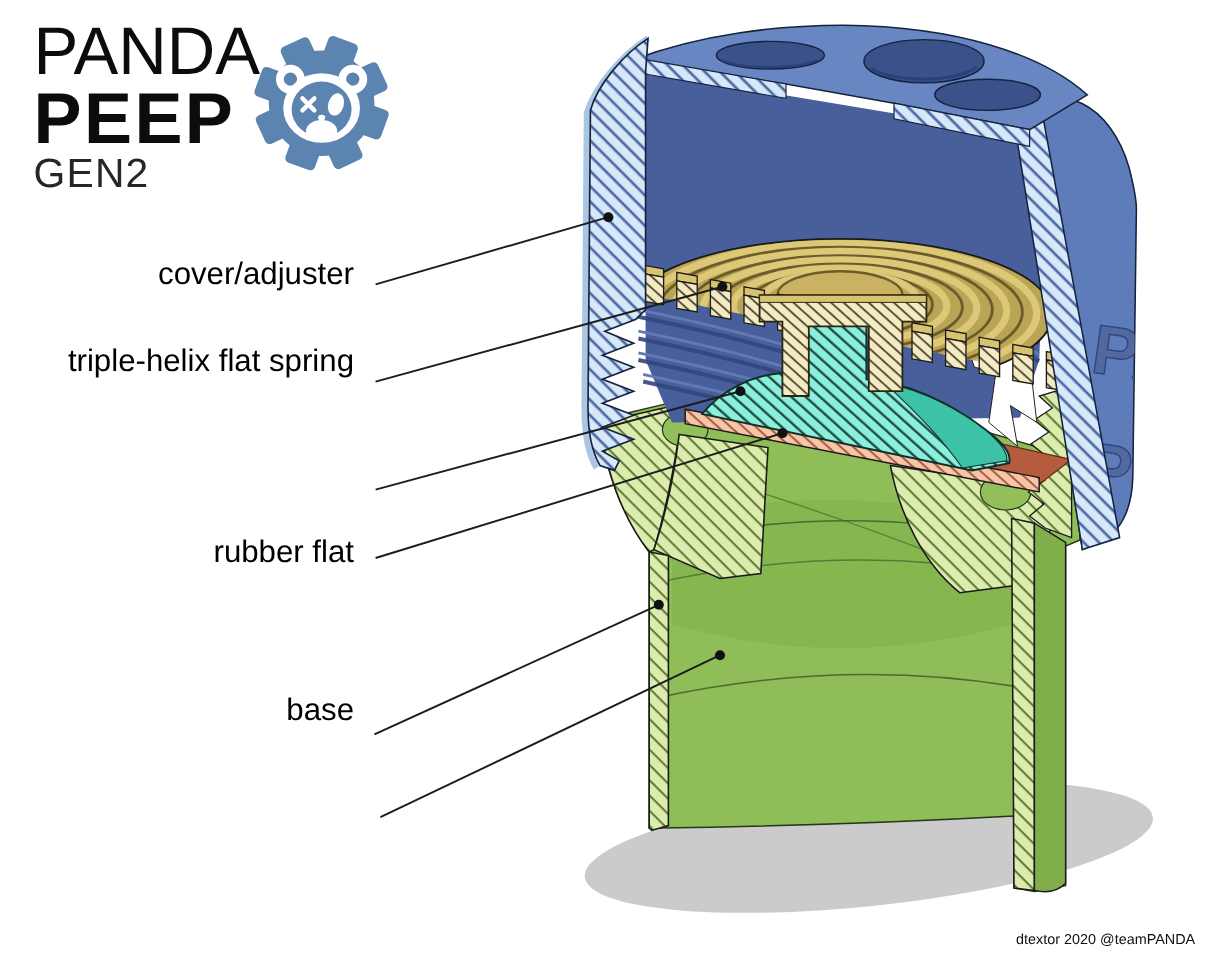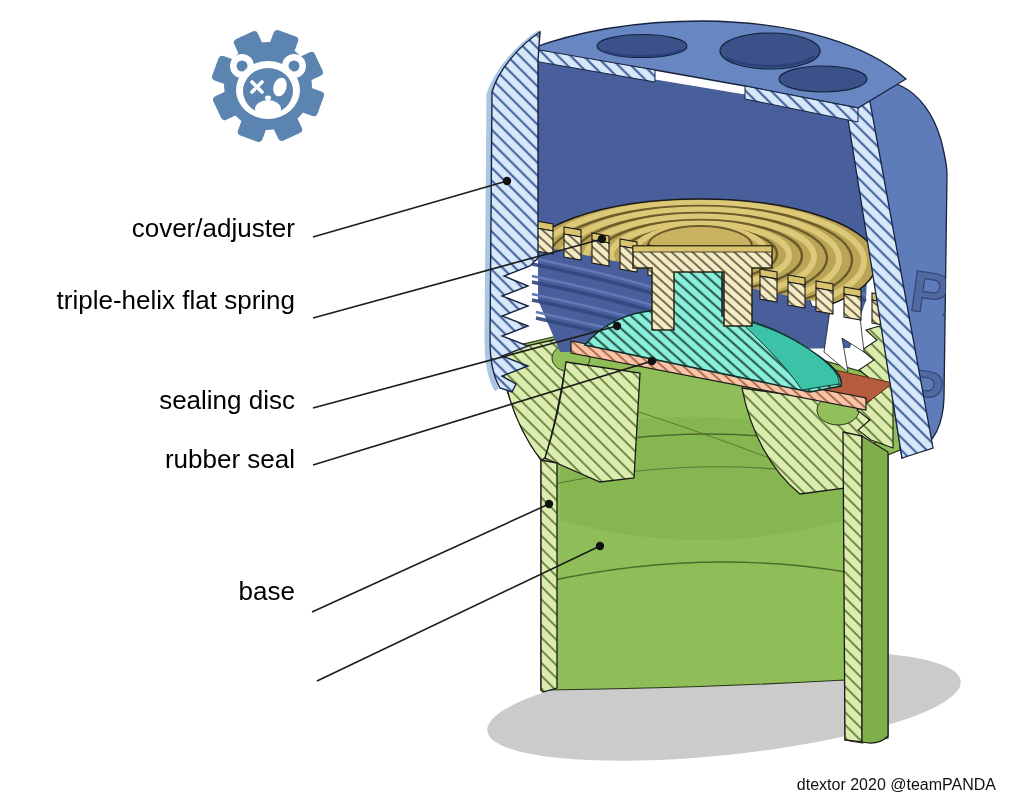--- a/index.html
+++ b/index.html
@@ -6,21 +6,21 @@
   .canvas{position:relative;width:1024px;height:811px;background:#ffffff;overflow:hidden;
           font-family:"Liberation Sans",sans-serif;}
   .scene{position:absolute;left:0;top:0;width:1024px;height:811px;}
   .logo{position:absolute;left:28px;top:14px;color:#0c0c0c;}
   .logo-line1{font-size:56px;font-weight:400;letter-spacing:0px;line-height:58px;color:#0c0c0c;}
   .logo-line2{font-size:60px;font-weight:700;letter-spacing:2px;line-height:54px;color:#0c0c0c;}
   .logo-line3{font-size:34px;font-weight:400;letter-spacing:1px;line-height:38px;color:#262626;}
   .gear{position:absolute;left:208px;top:24px;width:120px;height:120px;}
   .part-label{position:absolute;right:729px;font-size:26px;color:#000;white-space:nowrap;
               line-height:32px;}
-  .credit{position:absolute;right:28px;top:776px;font-size:16px;color:#111;}
+  .credit{position:absolute;right:28px;top:776px;font-size:12px;color:#111;}
 </style>
 </head>
 <body>
 
 <div class="canvas">
 
   <svg class="scene" viewBox="0 0 1024 811">
     <defs>
       <pattern id="pBlue" width="9" height="9" patternUnits="userSpaceOnUse" patternTransform="rotate(-45)">
         <rect width="9" height="9" fill="#d7e8f8"></rect>
@@ -206,20 +206,25 @@
     <g fill="#111">
       <circle cx="507" cy="181" r="4.2"></circle>
         <circle cx="602" cy="239" r="4.2"></circle>
       <circle cx="617" cy="326" r="4.2"></circle>
         <circle cx="652" cy="361" r="4.2"></circle>
       <circle cx="549" cy="504" r="4.2"></circle>
         <circle cx="600" cy="546" r="4.2"></circle>
     </g>
   </svg>
 
+  <div class="logo">
+    <div class="logo-line1">PANDA</div>
+    <div class="logo-line2">PEEP</div>
+    <div class="logo-line3">GEN2</div>
+  </div>
 
   <svg class="gear" viewBox="0 0 120 120">
     <g transform="translate(60,62)">
       <g fill="#5b84b0">
         <g transform="rotate(20)">
             <rect x="-13" y="-56" width="26" height="22" rx="4"></rect>
           </g>
         <g transform="rotate(65)">
             <rect x="-13" y="-56" width="26" height="22" rx="4"></rect>
           </g>
@@ -256,19 +261,18 @@
         <g stroke="#ffffff" stroke-width="3.6" stroke-linecap="round">
           <line x1="-16" y1="-4" x2="-6" y2="6"></line>
           <line x1="-6" y1="-4" x2="-16" y2="6"></line>
         </g>
       </g>
     </g>
   </svg>
 
   <div class="part-label" style="top:212px">cover/adjuster</div>
   <div class="part-label" style="top:284px">triple-helix flat spring</div>
-  <div class="part-label" style="top:384px">sealing disc</div>
-  <div class="part-label" style="top:443px">rubber seal</div>
+  <div class="part-label" style="top:443px">rubber flat</div>
   <div class="part-label" style="top:575px">base</div>
 
   <div class="credit">dtextor 2020 @teamPANDA</div>
 
 </div>
 
 </body></html>

